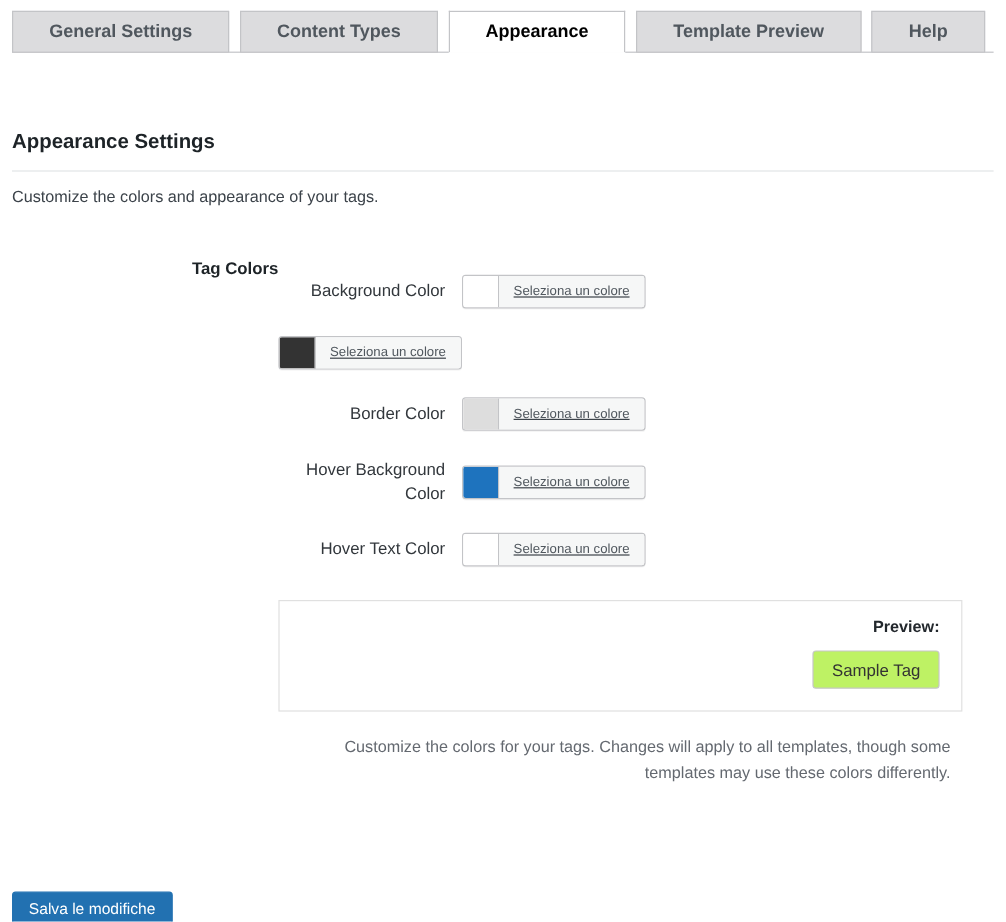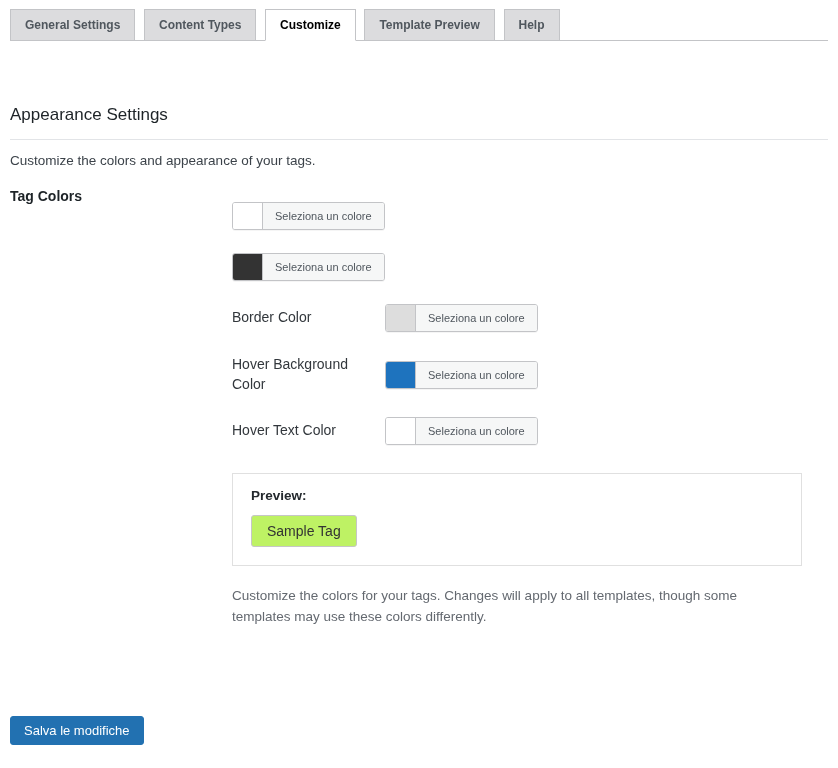--- a/index.html
+++ b/index.html
@@ -16,53 +16,53 @@
   .wrap { padding: 0 10px; }
 
   
   .nav-tab-wrapper {
     padding-top: 9px;
     border-bottom: 1px solid #c3c4c7;
   }
   .nav-tab {
     display: inline-block;
     margin: 0 5px -1px 0;
-    padding: 8px 14px;
+    padding: 8px 30px;
     border: 1px solid #c3c4c7;
     background: #dcdcde;
     color: #50575e;
     font-weight: bold;
-    font-size: 12px;
+    font-size: 15px;
     text-decoration: none;
     cursor: pointer;
     white-space: nowrap;
   }
   .nav-tab-active {
     background: #ffffff;
     color: #000000;
     border-bottom: 1px solid #ffffff;
   }
 
   
   .section-title {
     margin: 64px 0 0 0;
     padding-bottom: 14px;
     border-bottom: 1px solid #e2e4e7;
     font-size: 17px;
-    font-weight: normal;
+    font-weight: bold;
     color: #1d2327;
   }
   .section-desc {
     margin: 13px 0 0 0;
     font-size: 13.5px;
     color: #3c434a;
   }
 
   
-  .form-table { display: flex; margin-top: 20px; }
+  .form-table { display: flex; margin-top: 44px; text-align: right; }
   .form-th {
     width: 222px;
     flex: 0 0 222px;
     font-weight: bold;
     font-size: 14px;
     color: #1d2327;
   }
   .form-td { flex: 1; padding-top: 14px; }
 
   .field-row {
@@ -80,20 +80,21 @@
   }
   .color-picker {
     display: inline-flex;
     height: 28px;
     border: 1px solid #c3c4c7;
     border-radius: 3px;
     overflow: hidden;
     cursor: pointer;
     background: #ffffff;
     box-shadow: 0 1px 0 rgba(0,0,0,0.04);
+    text-decoration: underline;
   }
   .swatch {
     width: 30px;
     height: 100%;
     border-right: 1px solid #c3c4c7;
     background: #fff;
   }
   .picker-text {
     display: flex;
     align-items: center;
@@ -151,33 +152,34 @@
   }
 </style>
 </head>
 <body>
 
 <div class="wrap">
 
   <nav class="nav-tab-wrapper">
     <a class="nav-tab">General Settings</a>
     <a class="nav-tab">Content Types</a>
-    <a class="nav-tab nav-tab-active">Customize</a>
+    <a class="nav-tab nav-tab-active">Appearance</a>
     <a class="nav-tab">Template Preview</a>
     <a class="nav-tab">Help</a>
   </nav>
 
   <h1 class="section-title">Appearance Settings</h1>
   <p class="section-desc">Customize the colors and appearance of your tags.</p>
 
   <div class="form-table">
     <div class="form-th">Tag Colors</div>
     <div class="form-td">
 
       <div class="field-row">
+        <span class="field-label">Background Color</span>
         <span class="color-picker">
           <span class="swatch" style="background: rgb(255, 255, 255);"></span>
           <span class="picker-text">Seleziona un colore</span>
         </span>
       </div>
 
       <div class="field-row">
         <span class="color-picker">
           <span class="swatch" style="background: rgb(51, 51, 51);"></span>
           <span class="picker-text">Seleziona un colore</span>

